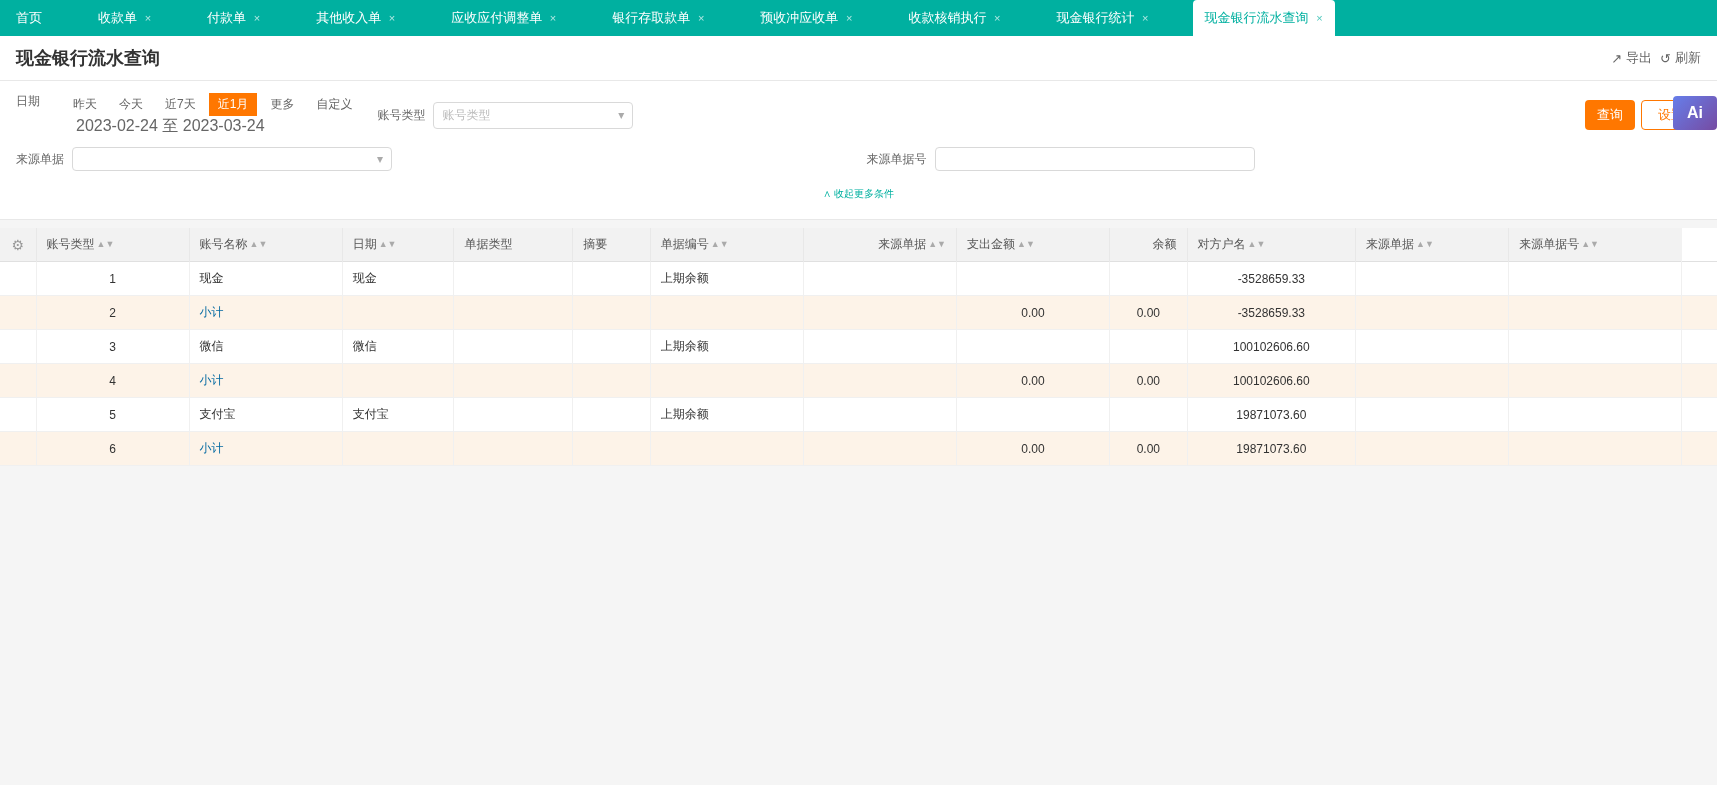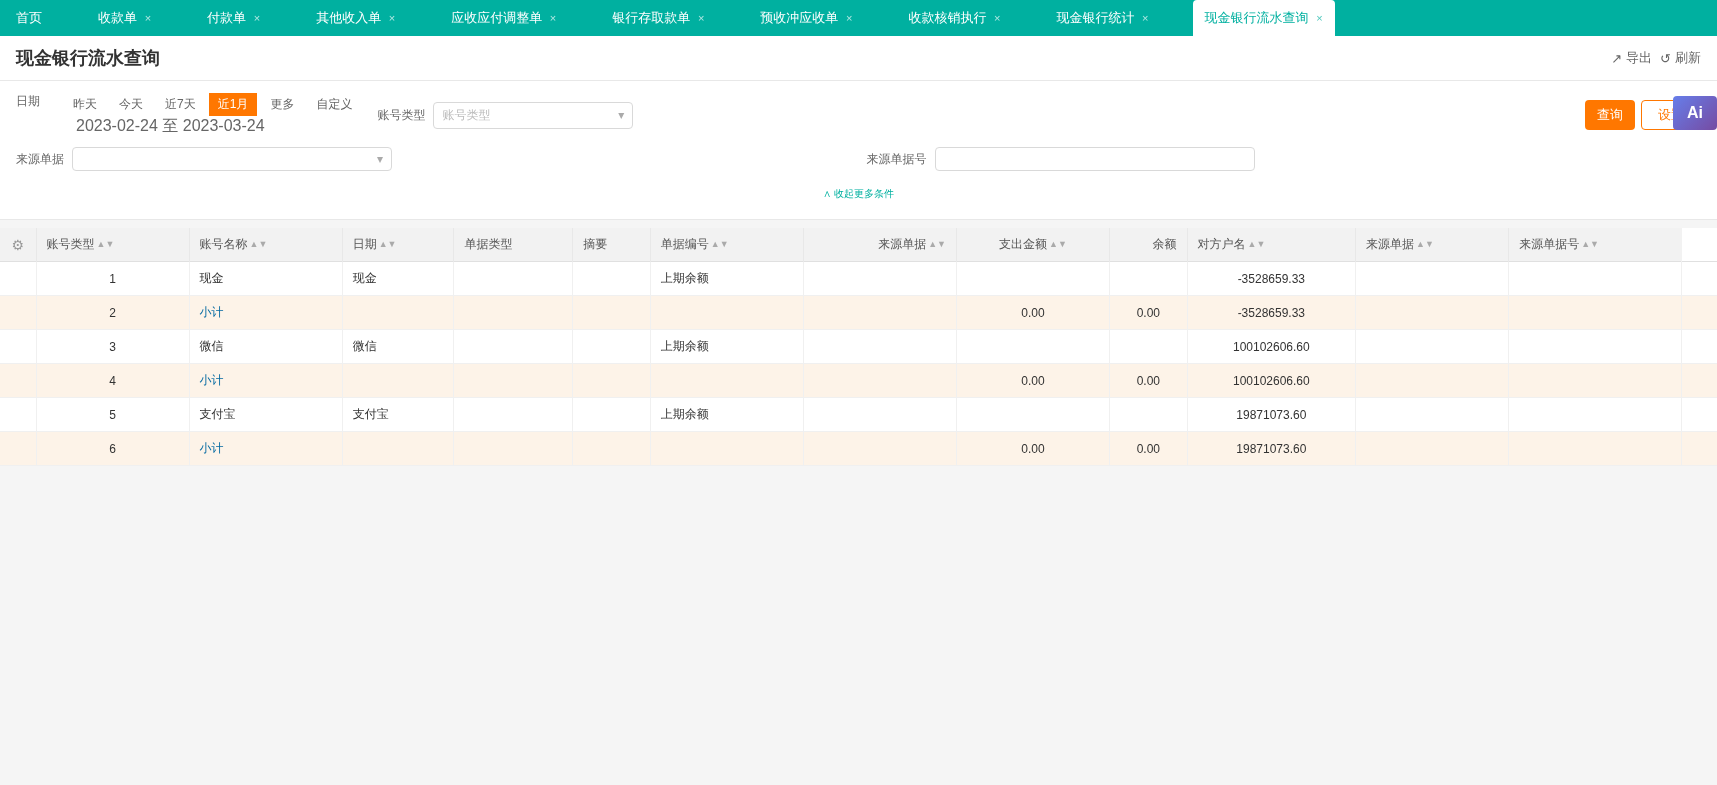--- a/index.html
+++ b/index.html
@@ -357,21 +357,21 @@
             <span>单据编号</span>
             <span class="sort-icon">▲▼</span>
           </span>
         </th>
         <th style="text-align:right;">
           <span class="th-sort">
             <span>来源单据</span>
             <span class="sort-icon">▲▼</span>
           </span>
         </th>
-        <th style="text-align:center;">
+        <th style="text-align:left;">
           <span class="th-sort">
             <span>支出金额</span>
             <span class="sort-icon">▲▼</span>
           </span>
         </th>
         <th style="text-align:right;">余额</th>
         <th>
           <span class="th-sort">
             <span>对方户名</span>
             <span class="sort-icon">▲▼</span>

